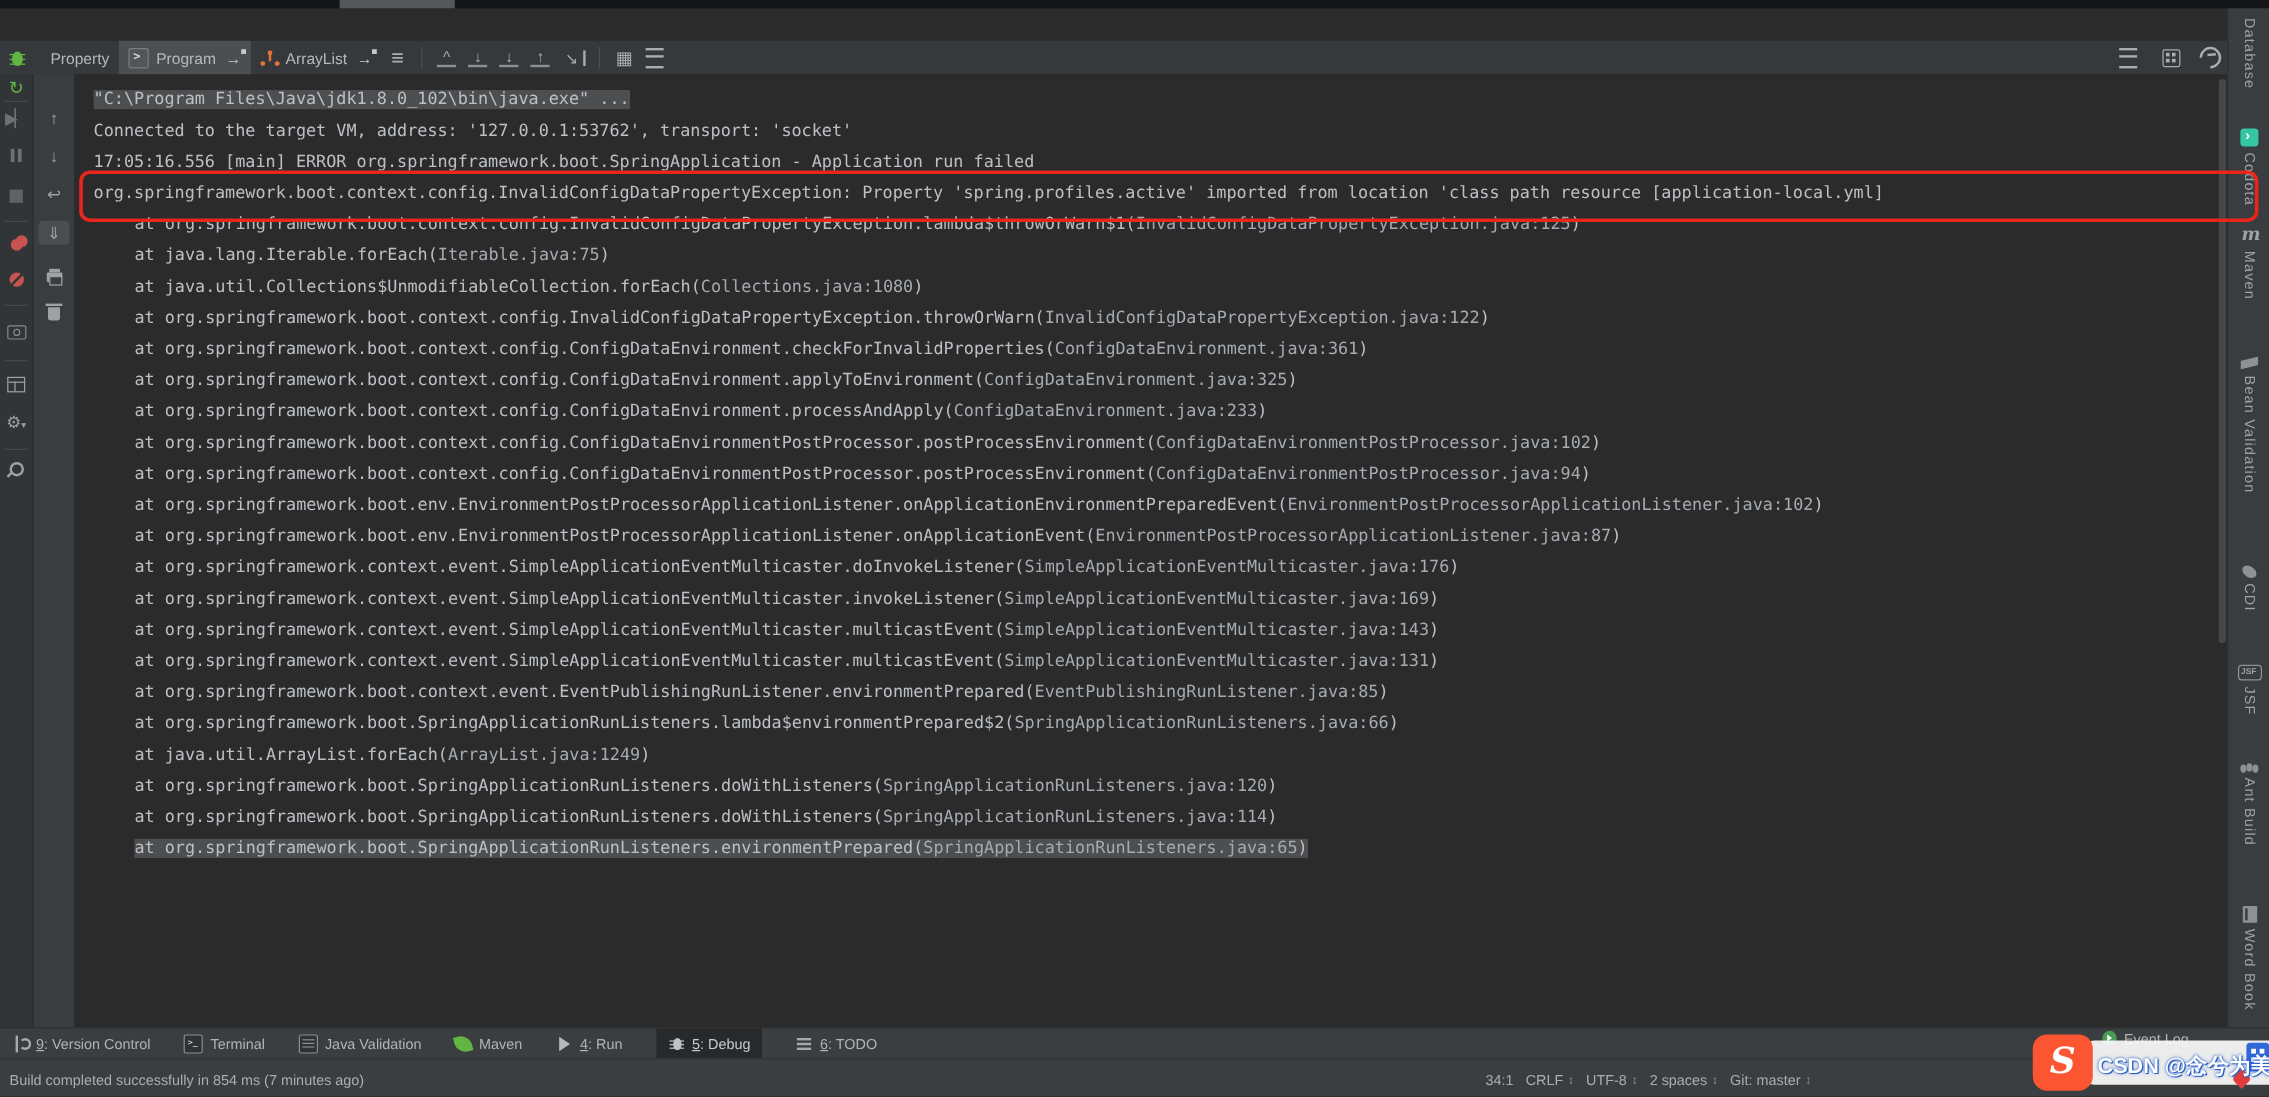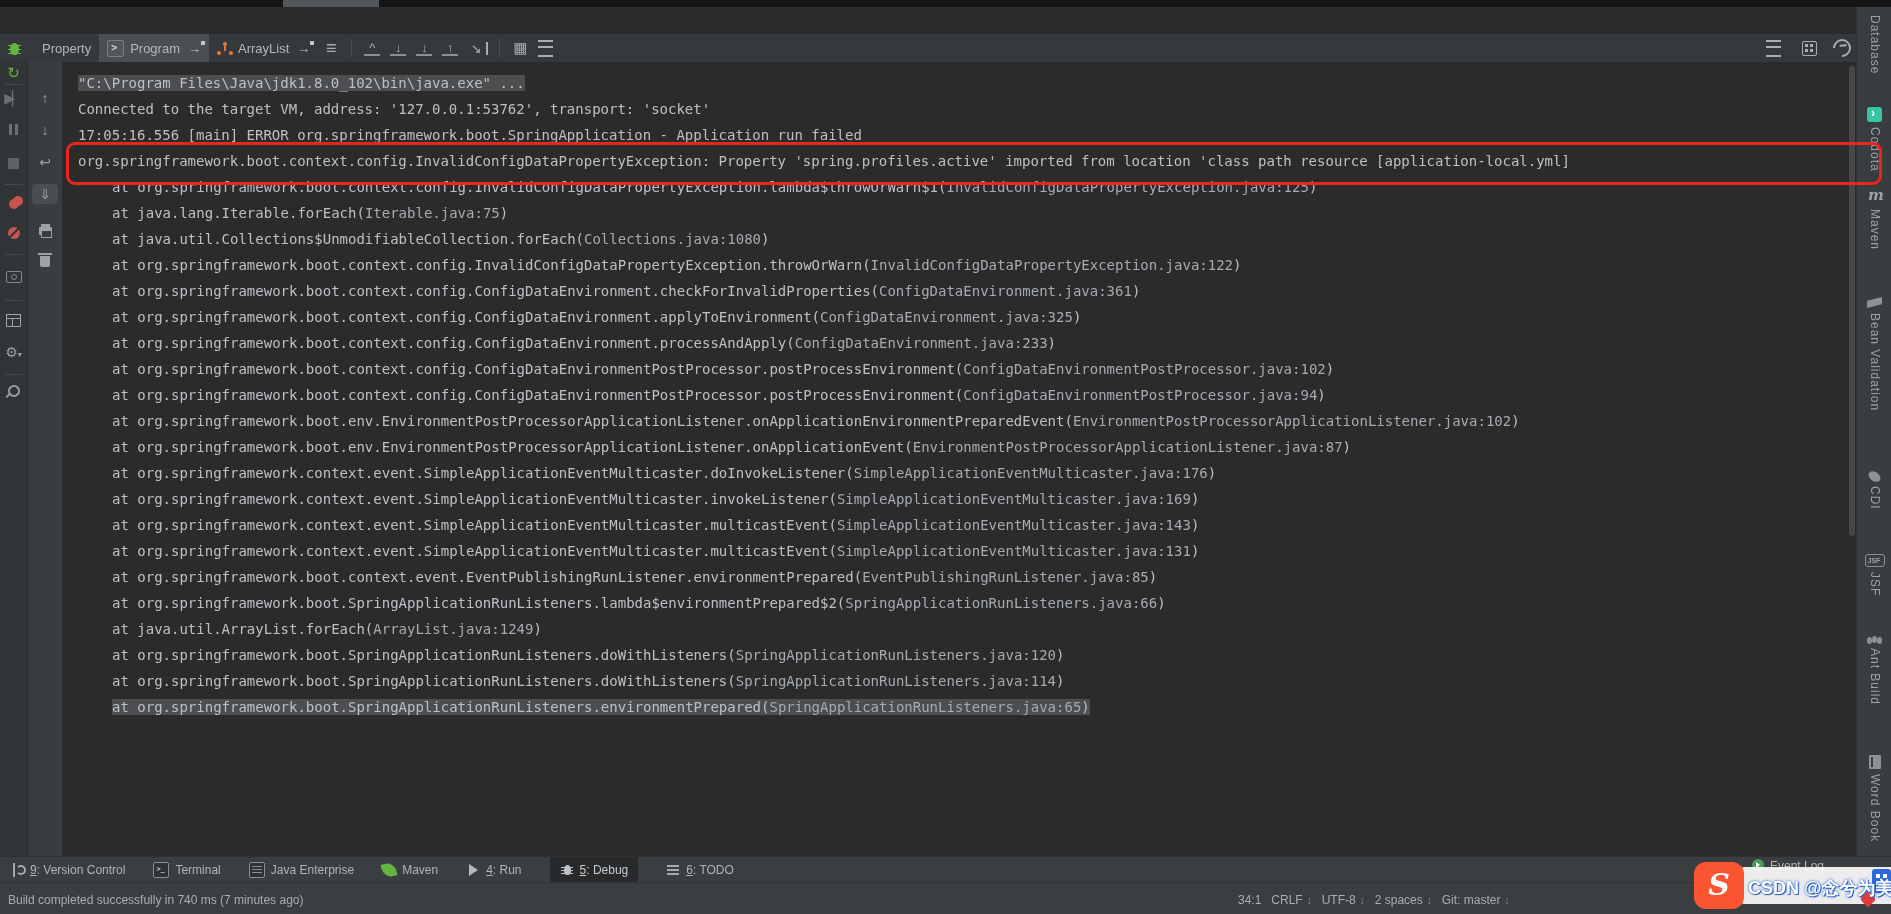--- a/index.html
+++ b/index.html
@@ -246,42 +246,42 @@
       <div class="bitem">
         <span class="bic bic-branch"></span>
         <span><span class="mn">9</span>: Version Control</span>
       </div>
       <div class="bitem">
         <span class="bic bic-terminal"></span>
         <span>Terminal</span>
       </div>
       <div class="bitem">
         <span class="bic bic-javaee"></span>
-        <span>Java Enterprise</span>
+        <span>Java Validation</span>
       </div>
       <div class="bitem">
         <span class="bic bic-spring"></span>
         <span>Maven</span>
       </div>
       <div class="bitem">
         <span class="bic bic-run"></span>
         <span><span class="mn">4</span>: Run</span>
       </div>
       <div class="bitem active">
         <span class="bic bic-bug"></span>
         <span><span class="mn">5</span>: Debug</span>
       </div>
       <div class="bitem">
         <span class="bic bic-todo"></span>
         <span><span class="mn">6</span>: TODO</span>
       </div>
     </div>
 
   <div class="sbar">
-    <span class="smsg">Build completed successfully in 740 ms (7 minutes ago)</span>
+    <span class="smsg">Build completed successfully in 854 ms (7 minutes ago)</span>
     <div class="sitems">
         <span class="sit">34:1</span>
         <span class="sit">CRLF<span class="sarrow">↕</span></span>
         <span class="sit">UTF-8<span class="sarrow">↕</span></span>
         <span class="sit">2 spaces<span class="sarrow">↕</span></span>
         <span class="sit">Git: master<span class="sarrow">↕</span></span>
       </div>
   </div>
 
   <div class="eventlog">

